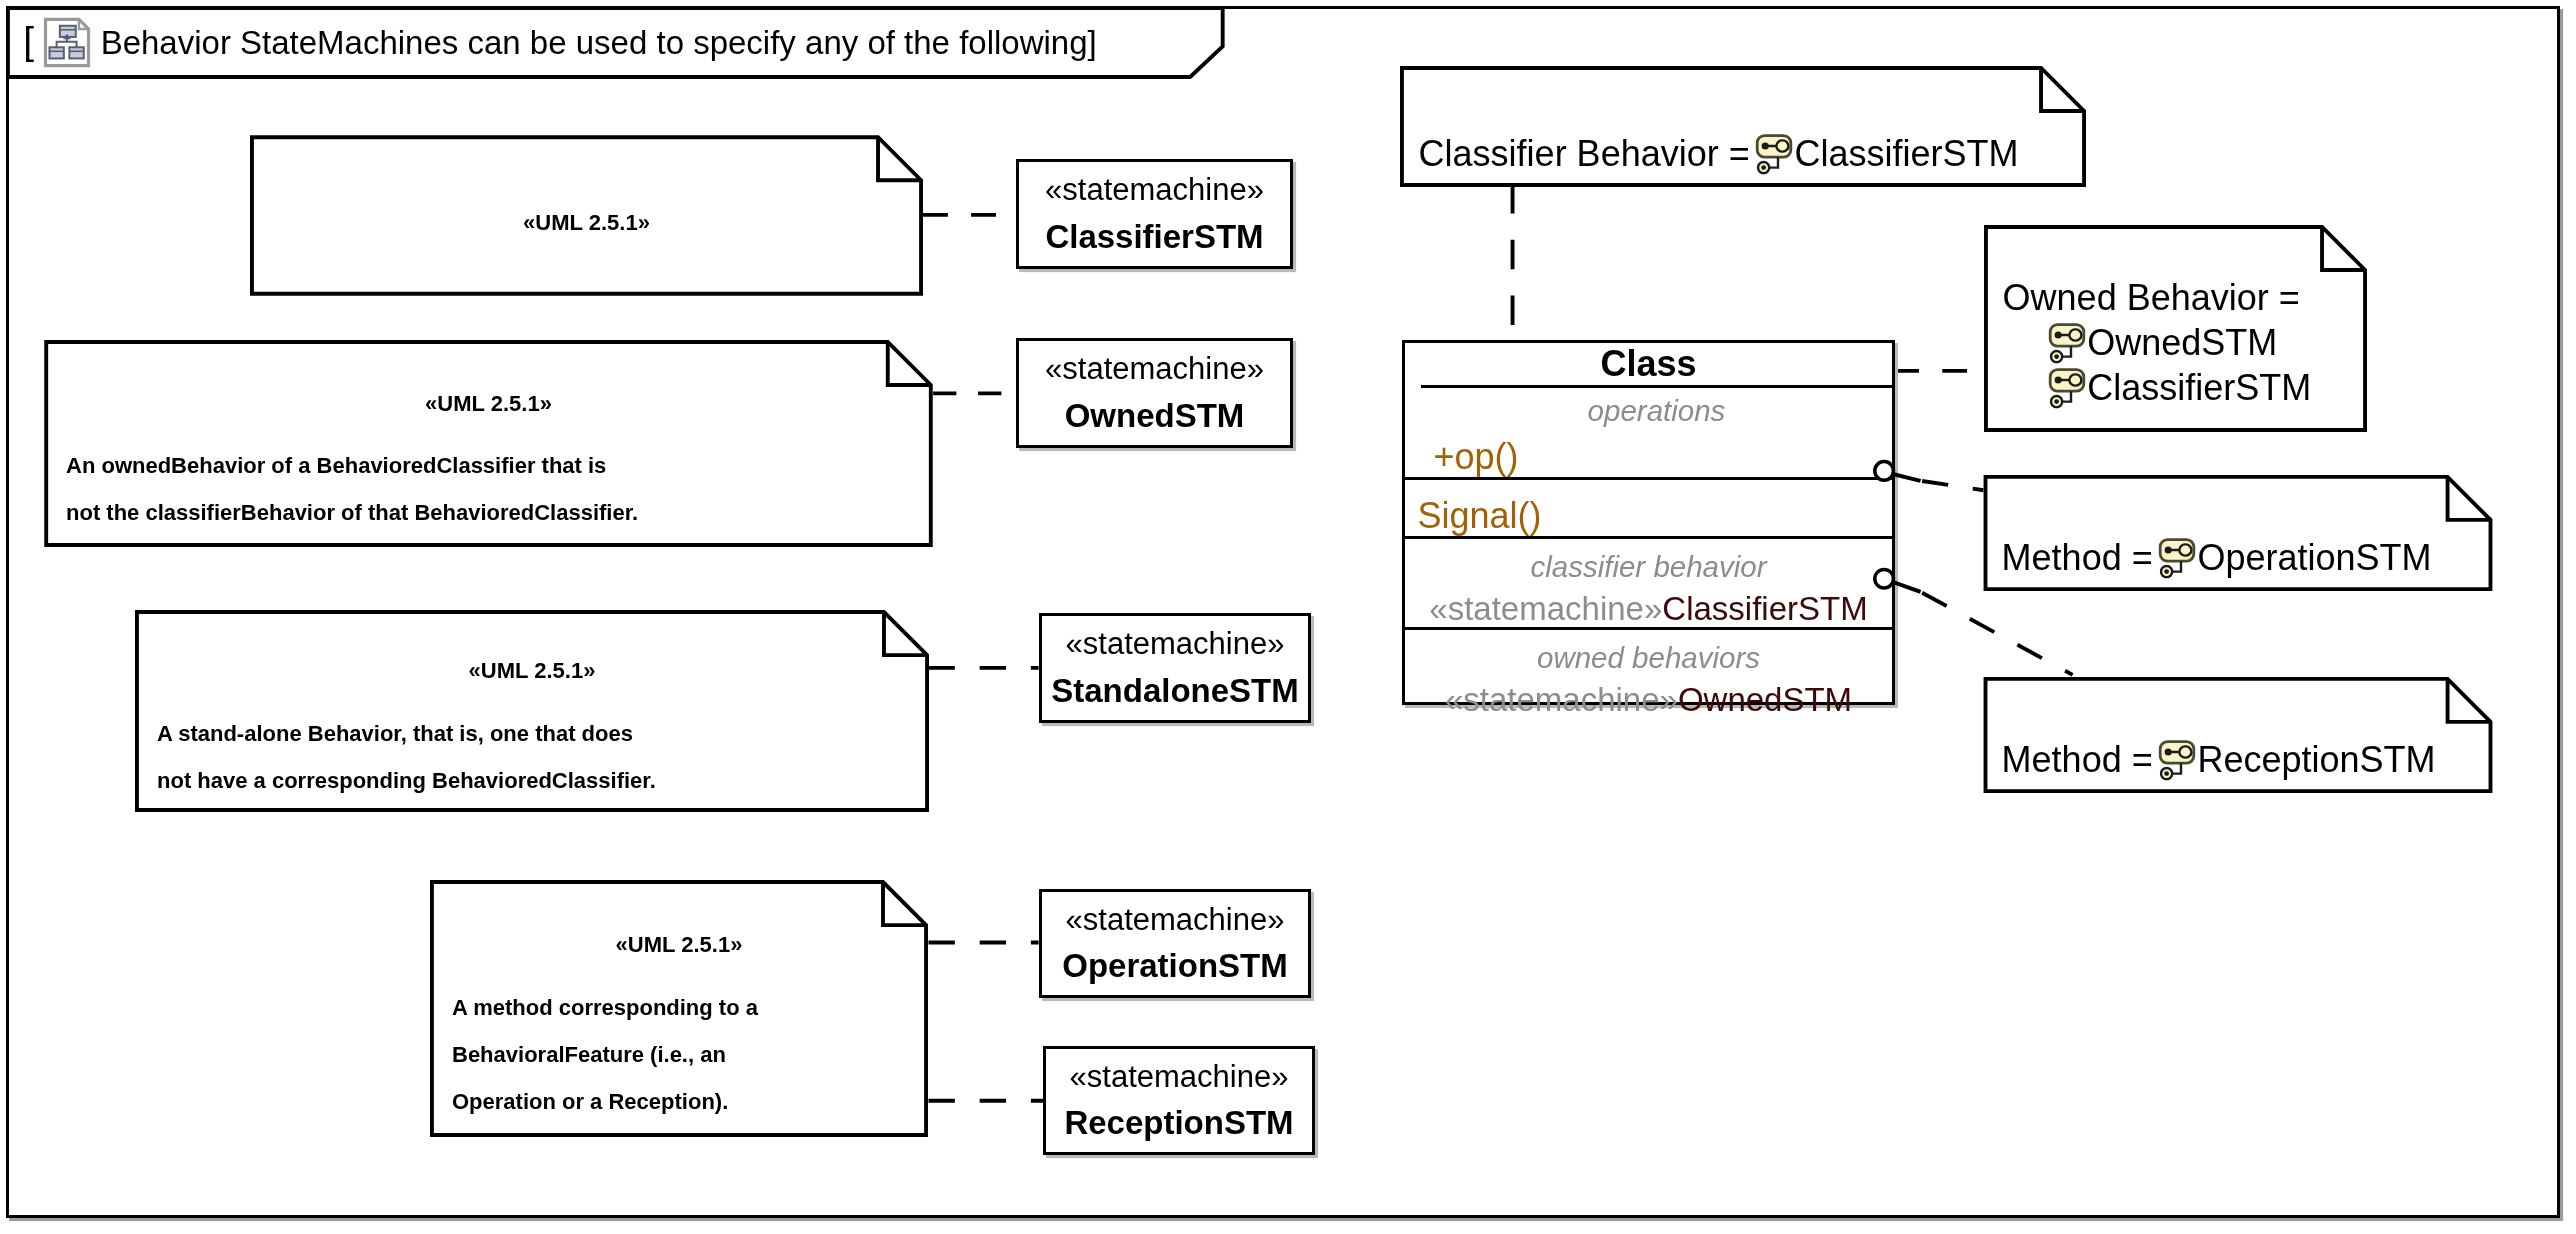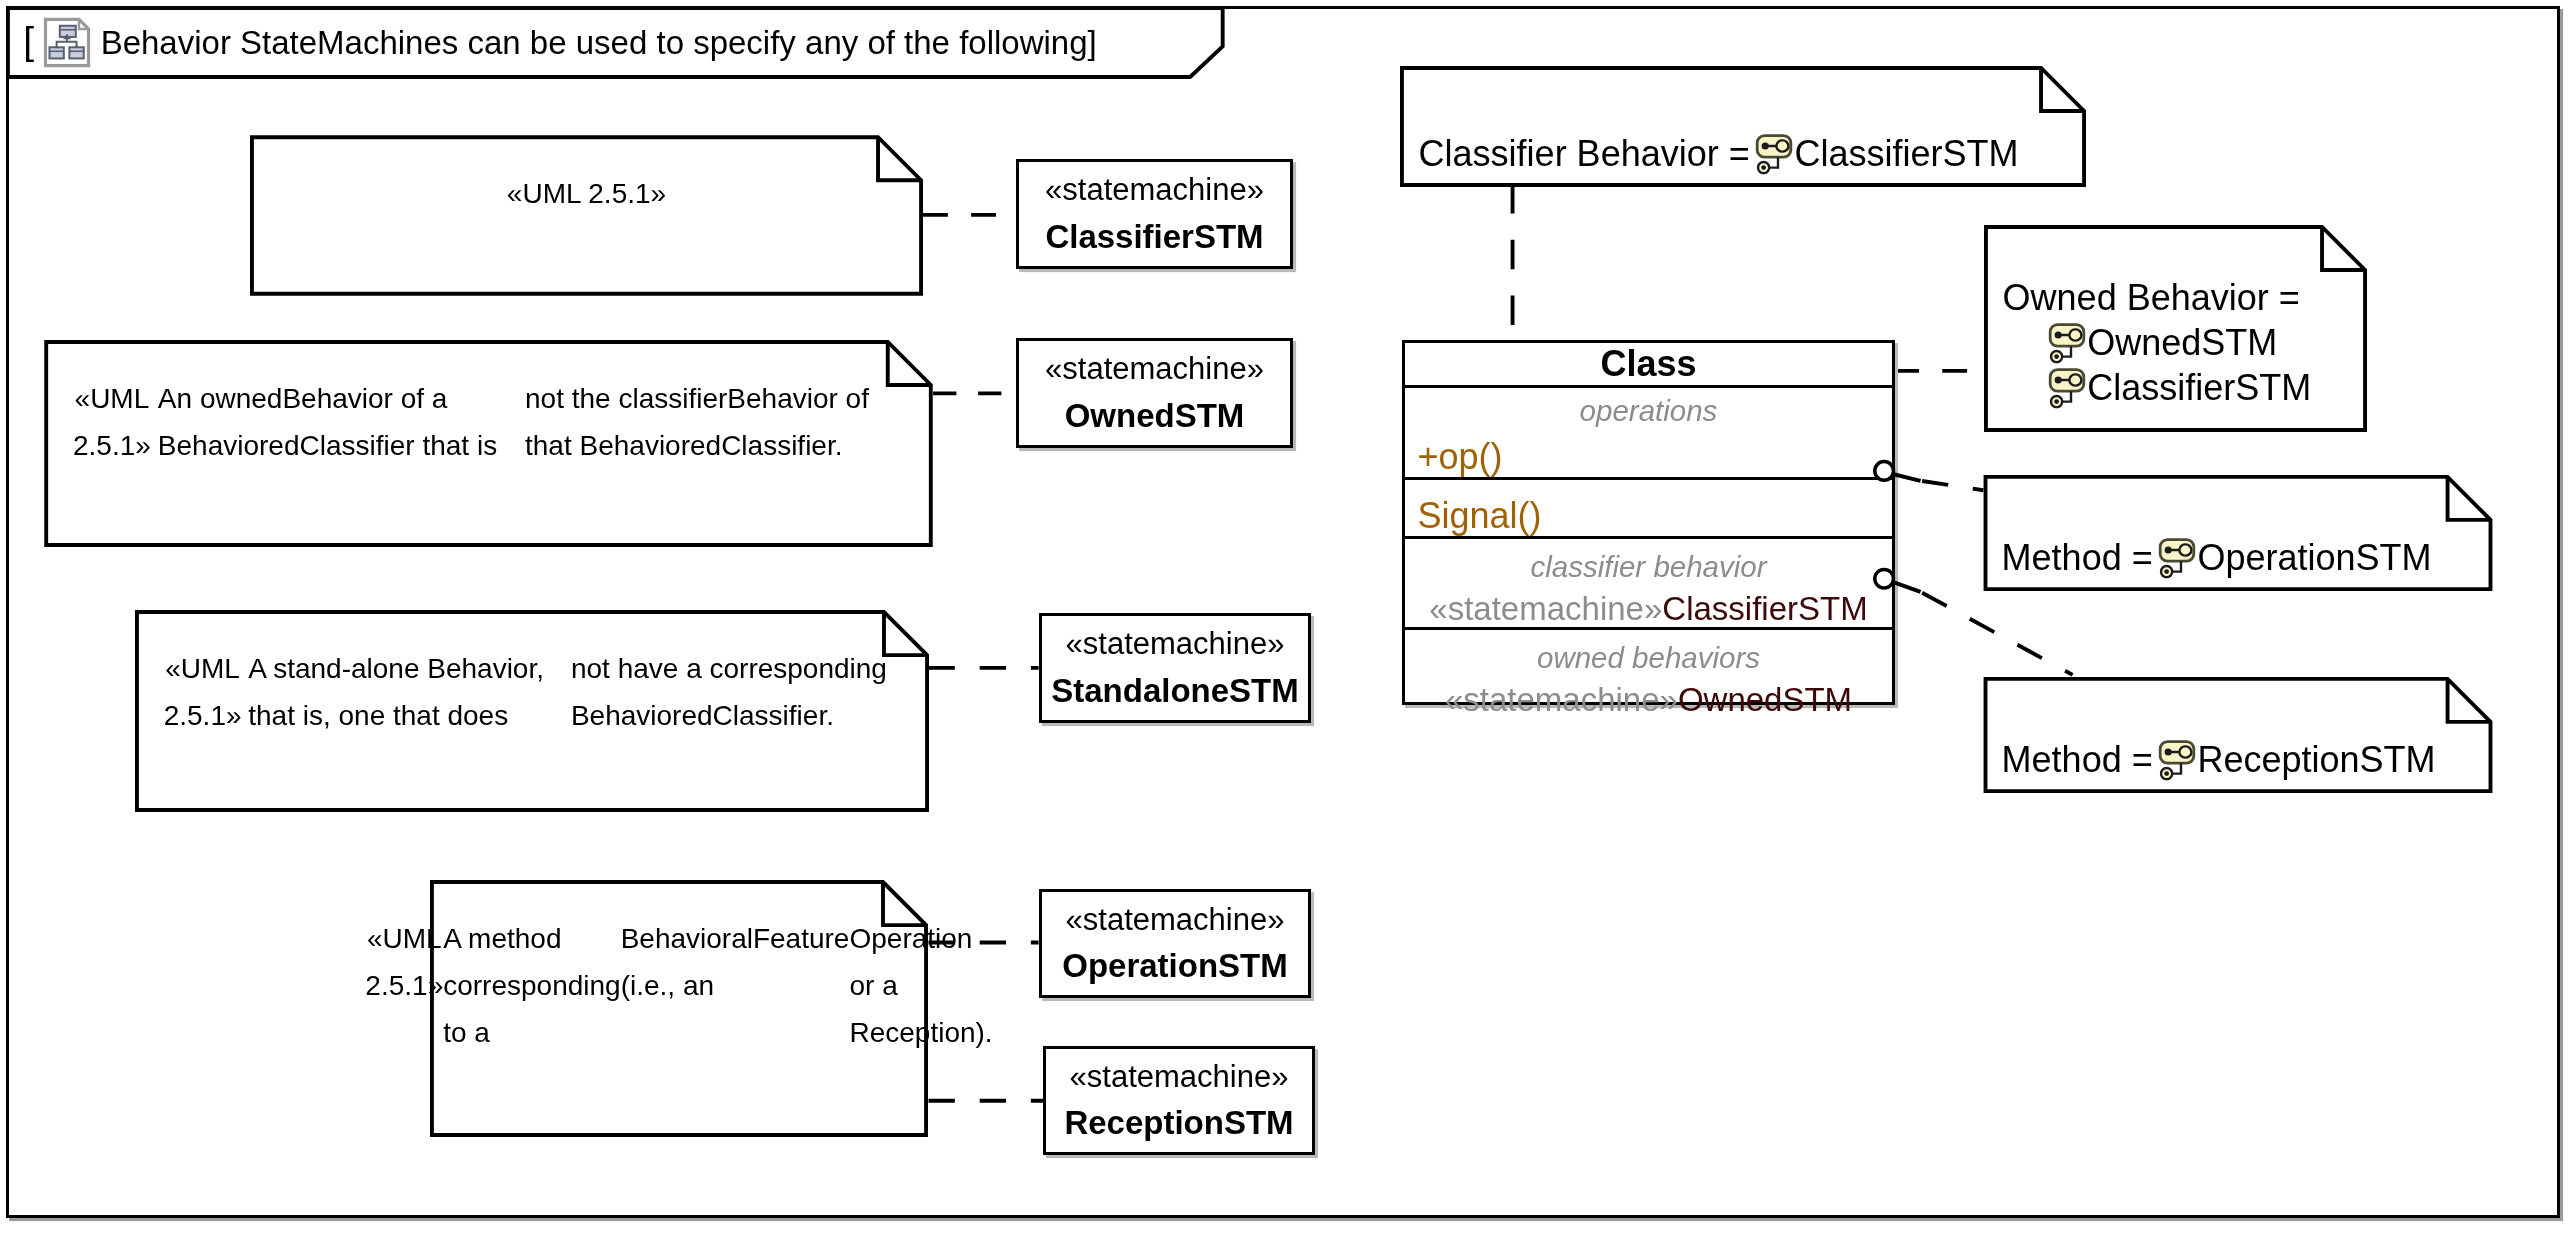--- a/index.html
+++ b/index.html
@@ -19,22 +19,22 @@
   .frame-header svg.shape{position:absolute;inset:0;}
   .frame-header .hdr-row{
     position:absolute;inset:0;display:flex;align-items:center;
     padding-left:17px;gap:9.3px;font-size:33px;
   }
   .bracket{font-size:39px;font-weight:400;transform:translateY(-1.6px);}
   
   .note{position:absolute;}
   .note svg.note-shape{position:absolute;inset:0;}
   .note-body{
-    position:absolute;inset:0;display:flex;justify-content:center;
-    padding:35px 22px 6.2px 22px;box-sizing:border-box;font-size:28px;line-height:47px;
+    position:absolute;inset:0;display:flex;flex-direction:column;justify-content:center;
+    padding:35px 22px 6.2px 22px;box-sizing:border-box;font-size:22px;line-height:47px;font-weight:bold;
   }
   .note-body .stereo-line{text-align:center;margin-bottom:15.5px;}
   .note-body .txt{ text-align:left;}
   
   .smbox{
     position:absolute;background:#fff;border:3.9px solid #000;box-sizing:border-box;
     display:flex;flex-direction:column;align-items:center;justify-content:center;
     gap:9.3px;box-shadow:3.1px 3.1px 0 #b9b9b9;
   }
   .smbox .stereo{font-size:31px;}
@@ -54,21 +54,21 @@
     text-align:center;font-size:29.5px;font-style:italic;color:#8c8c8c;line-height:34px;
   }
   .comp-item{
     font-size:36px;line-height:40px;margin-top:9.3px;padding-left:12.4px;color:#a16207;
   }
   .comp-ref{
     font-size:33px;line-height:37px;margin-top:6.2px;text-align:center;white-space:nowrap;
   }
   .comp-ref .g{color:#8c8c8c;}
   .comp-ref .m{color:#3d0808;}
-  .c-ops{height:114px;}
+  .c-ops{height:114px;margin-left:16px;}
   .c-sig{height:109px;}
   .c-cb{height:99px;padding-top:11px;}
   .c-ob{flex:1;padding-top:11px;}
   
   .vnote-body{
     position:absolute;inset:0;display:flex;flex-direction:column;justify-content:flex-end;
     padding:7.8px 7.8px 12.4px 18.6px;box-sizing:border-box;font-size:36px;
   }
   .vrow{display:flex;align-items:center;white-space:nowrap;}
   .vrow .stm-ic{width:40px;height:42px;flex:0 0 auto;margin-left:4.7px;}

